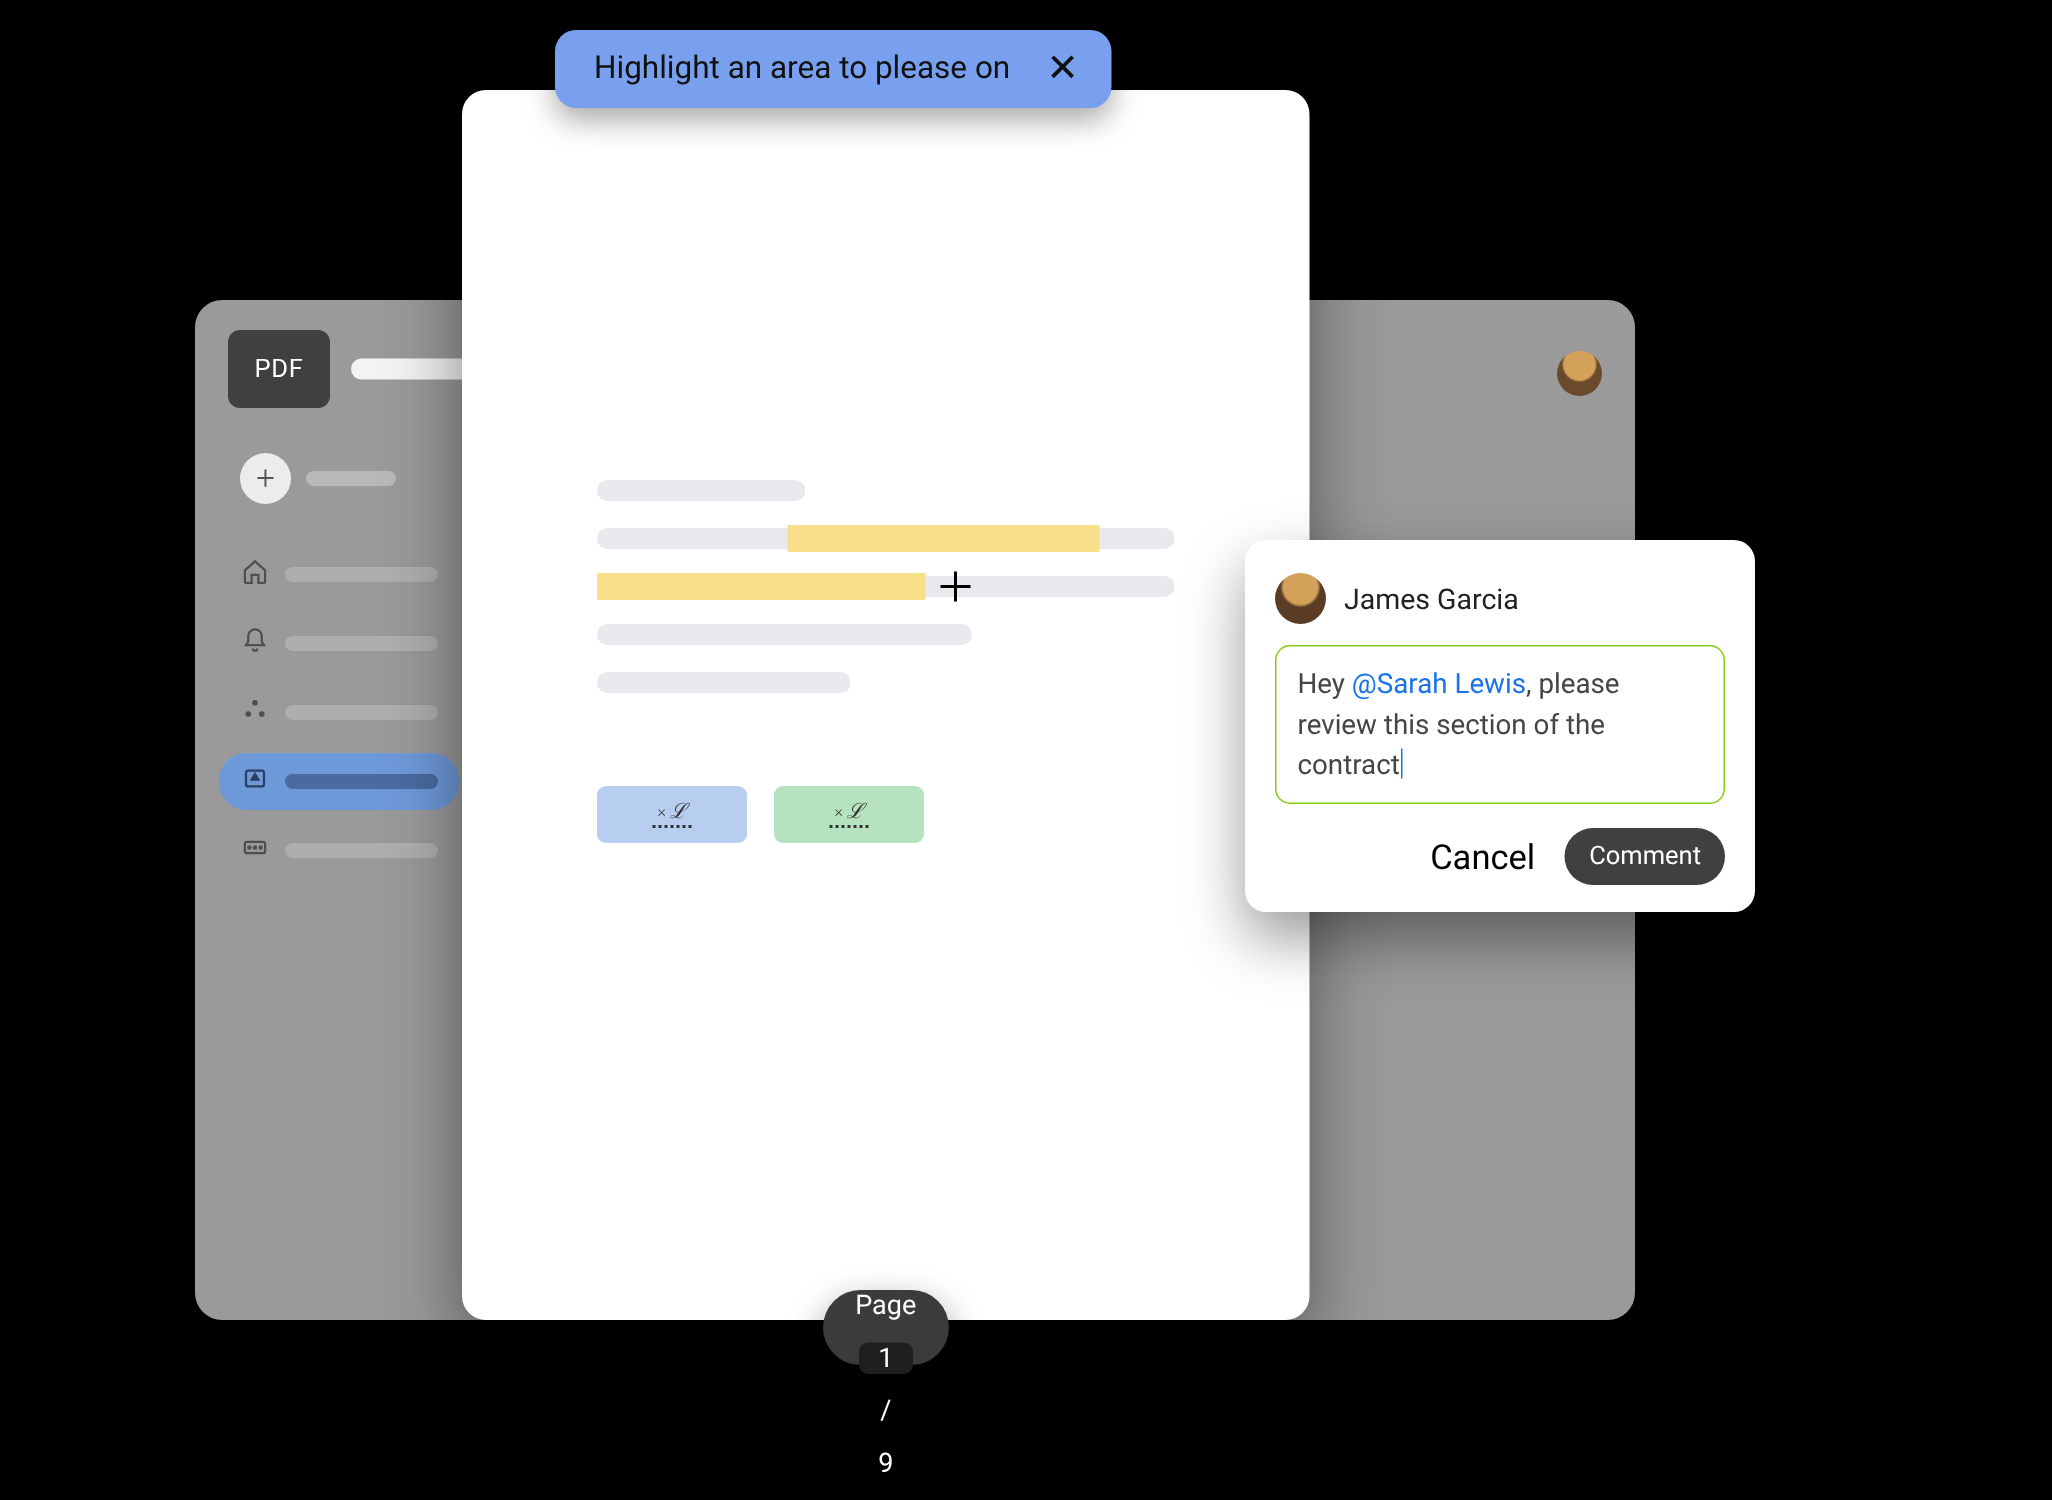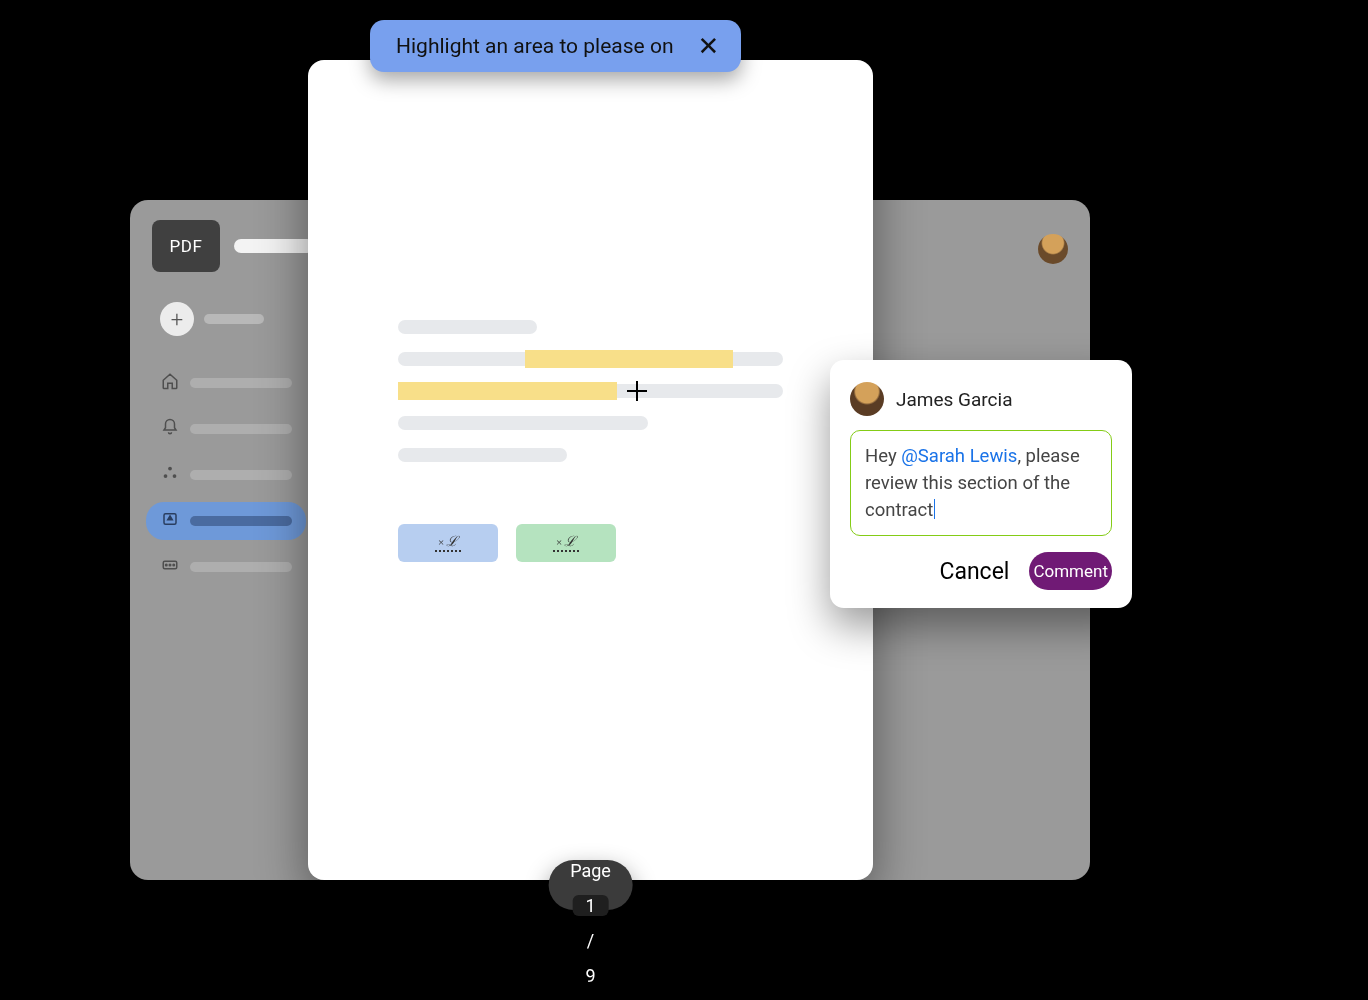--- a/index.html
+++ b/index.html
@@ -123,21 +123,21 @@
     display:flex; align-items:center; justify-content:center;
   }
   .page-bar .sep { width:1px; height:26px; background:#666; margin:0 6px; }
   .page-bar .ctrl { width:26px; text-align:center; cursor:pointer; }
   .page-bar .ctrl.dim { color:#8a8a8a; }
   .page-bar .zoom-icon { display:flex; align-items:center; }
 
   
   .popover {
     position:absolute; left:700px; top:160px;
-    width:302px; background:#fff; border-radius:14px;
+    width:340px; background:#fff; border-radius:14px;
     padding:22px 20px 18px 20px;
     box-shadow: 0 18px 40px rgba(0,0,0,.4);
   }
   .pop-head { display:flex; align-items:center; gap:12px; margin-bottom:14px; }
   .pop-avatar {
     width:34px; height:34px; border-radius:50%;
     background: radial-gradient(circle at 50% 28%, #d4a15a 0 38%, #5a3c24 45% 100%);
   }
   .pop-name { font-size:19px; color:#222; }
   .pop-input {
@@ -148,22 +148,22 @@
   .mention { color:#1a73e8; }
   .caret {
     display:inline-block; width:1px; height:20px; background:#1a73e8;
     vertical-align:-3px; margin-left:1px;
     animation: blink 1s steps(1) infinite;
   }
   @keyframes blink { 50% { opacity:0; } }
   .pop-actions { display:flex; justify-content:flex-end; gap:20px; margin-top:16px; align-items:center; }
   .btn-text { color:#000000; font-size:23px; cursor:pointer; }
   .btn-primary {
-    background:#701a75; color:#fff; font-size:17px;
-    padding:9px 4px; border-radius:999px; cursor:pointer;
+    background:#404040; color:#fff; font-size:17px;
+    padding:9px 16px; border-radius:999px; cursor:pointer;
   }
 </style>
 </head>
 <body>
 
 <div class="stage">
 
   <div class="back-window">
     <div class="back-header">
       <div class="pdf-badge">PDF</div>

